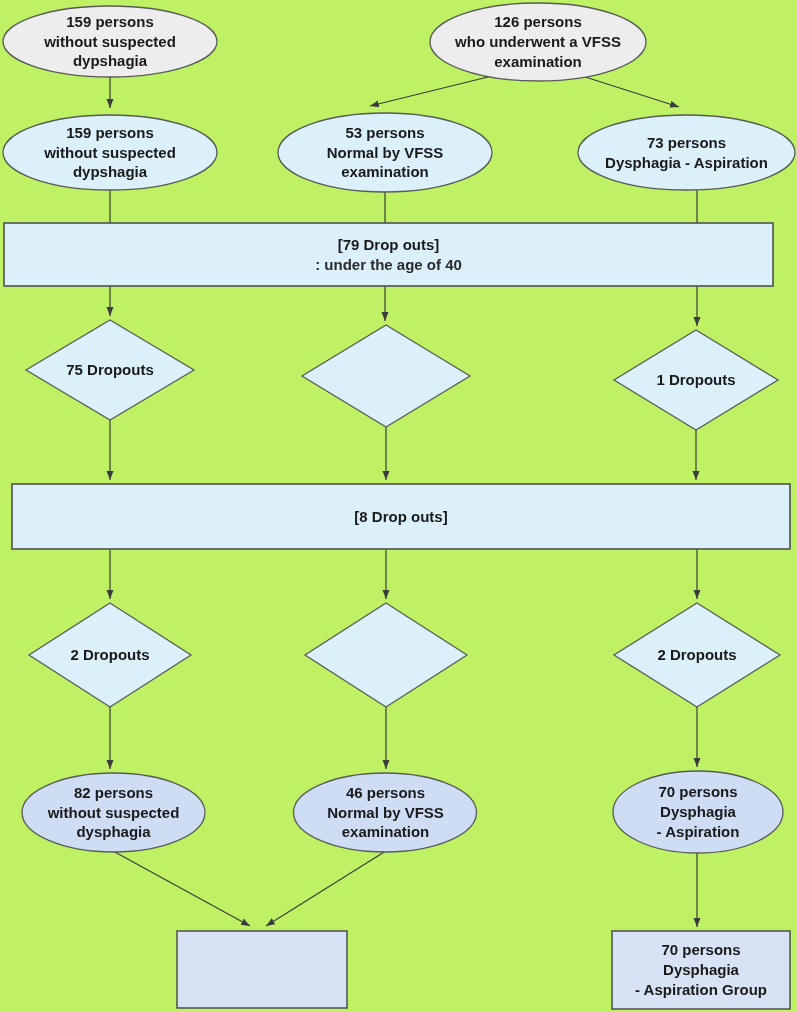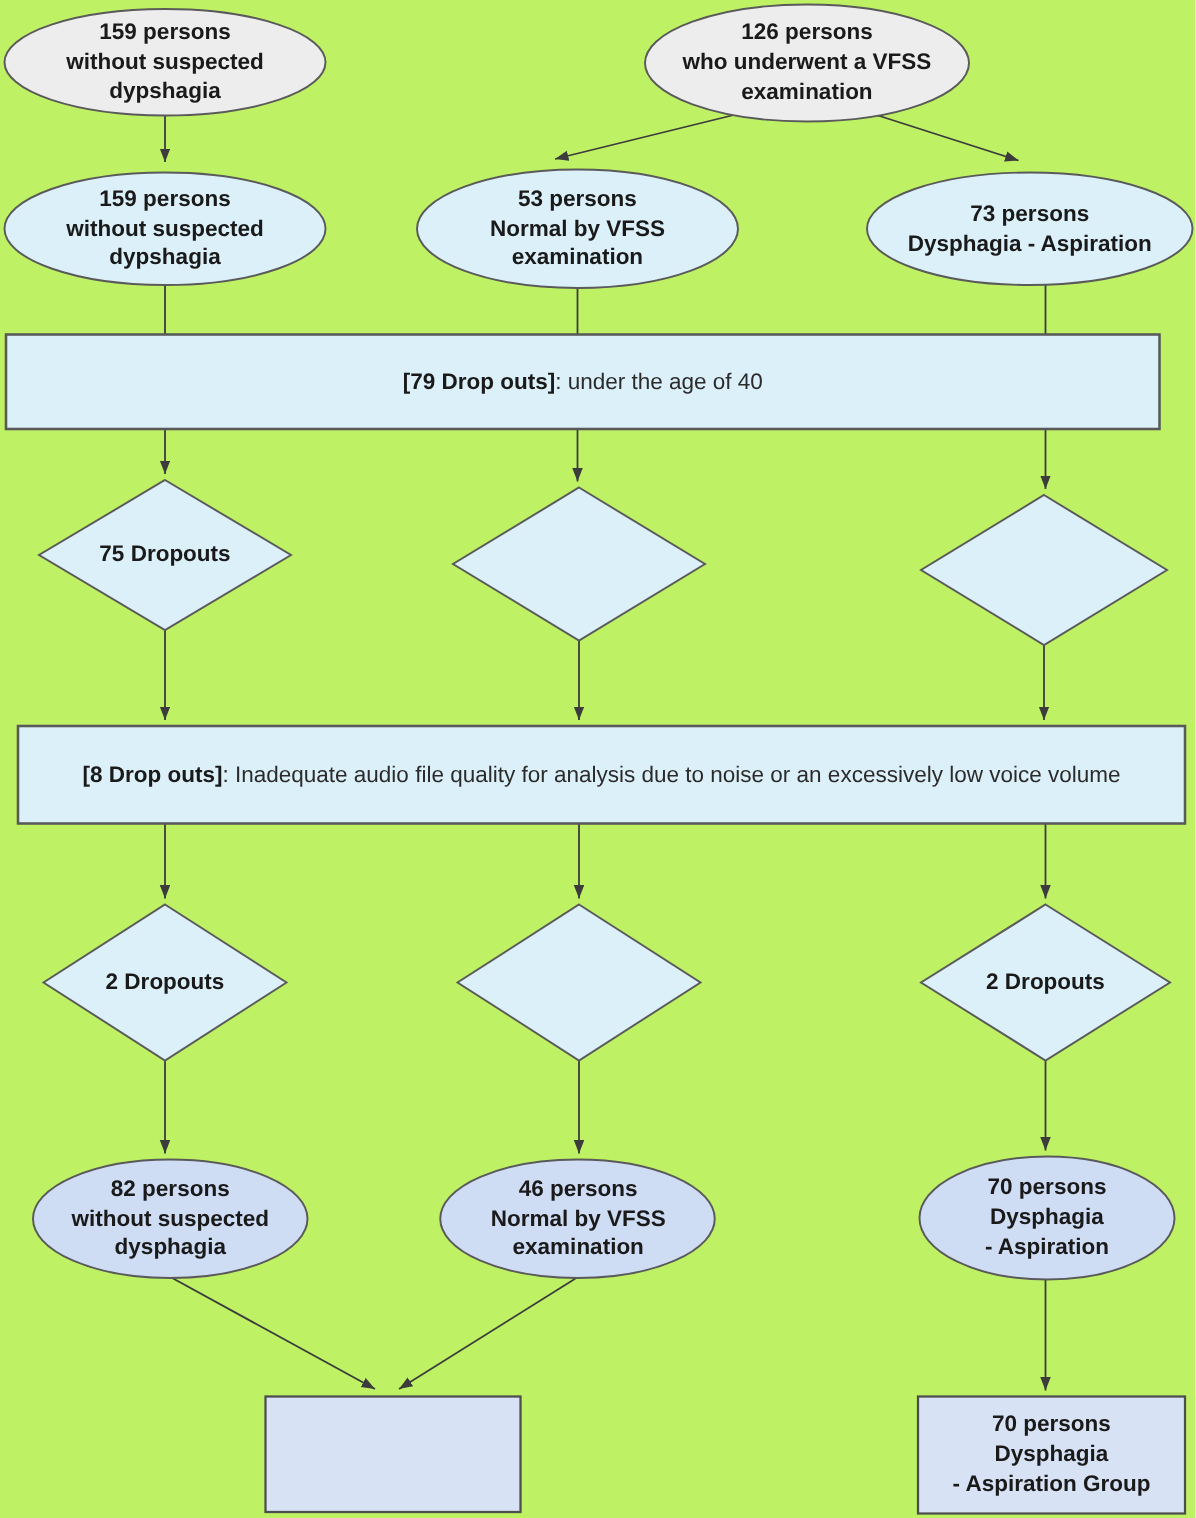--- a/index.html
+++ b/index.html
@@ -22,23 +22,23 @@
     align-items: center;
     justify-content: center;
     text-align: center;
     font-weight: bold;
     font-size: 15px;
     line-height: 1.32;
     color: #1a1a1a;
     white-space: pre-line;
     pointer-events: none;
   }
-  .banner-lbl { flex-direction: row; }
+  .banner-lbl { flex-direction: column; }
   .banner-title { font-weight: bold; }
-  .banner-desc { font-weight: normal; color: #2b2b2b; }
+  .banner-desc { font-weight: bold; color: #2b2b2b; }
 </style>
 </head>
 <body>
 
 <div class="canvas">
 
   <svg width="797" height="1012" viewBox="0 0 797 1012">
     <defs>
       <marker id="arrow" markerWidth="10" markerHeight="8" refX="9" refY="3.5" orient="auto" markerUnits="userSpaceOnUse">
         <path d="M0,0 L9,3.5 L0,7 Z" fill="#3c3c3c"></path>
@@ -111,24 +111,24 @@
 examination</div>
   <div class="lbl" style="left:578px; top:115px; width:217px; height:75px;">73 persons
 Dysphagia - Aspiration</div>
 
   <div class="lbl banner-lbl" style="left:4px; top:223px; width:769px; height:63px;">
     <div class="banner-title">[79 Drop outs]</div>
     <div class="banner-desc">: under the age of 40</div>
   </div>
 
   <div class="lbl" style="left:30px; top:340px; width:160px; height:60px;">75 Dropouts</div>
+  <div class="lbl" style="left:616px; top:350px; width:160px; height:60px;">1 Dropouts</div>
 
   <div class="lbl banner-lbl" style="left:12px; top:484px; width:778px; height:65px;">
     <div class="banner-title">[8 Drop outs]</div>
-    <div class="banner-desc">: Inadequate audio file quality for analysis due to noise or an excessively low voice volume</div>
   </div>
 
   <div class="lbl" style="left:30px; top:625px; width:160px; height:60px;">2 Dropouts</div>
   <div class="lbl" style="left:617px; top:625px; width:160px; height:60px;">2 Dropouts</div>
 
   <div class="lbl" style="left:22px; top:773px; width:183px; height:79px;">82 persons
 without suspected
 dysphagia</div>
   <div class="lbl" style="left:294px; top:773px; width:183px; height:79px;">46 persons
 Normal by VFSS

